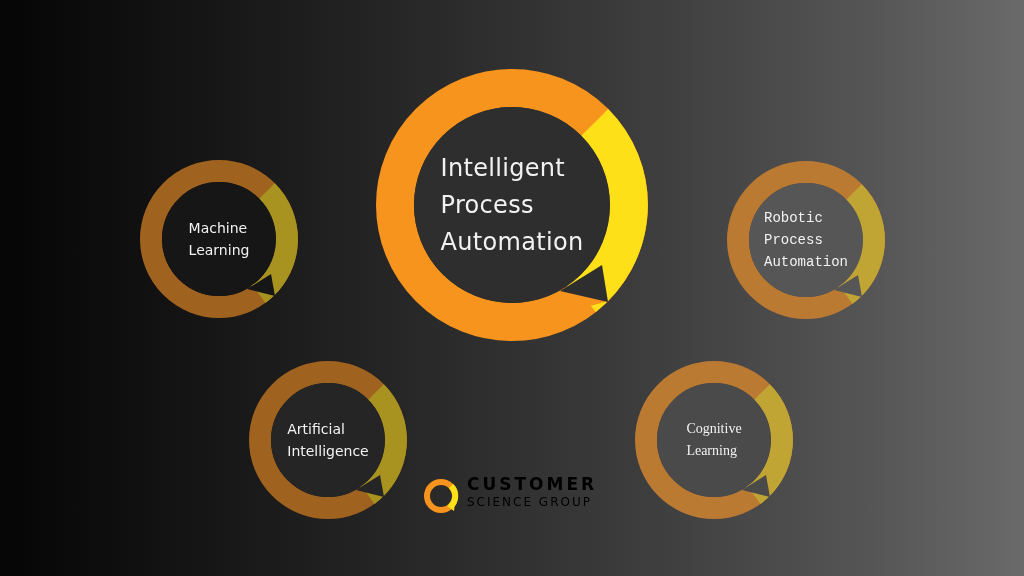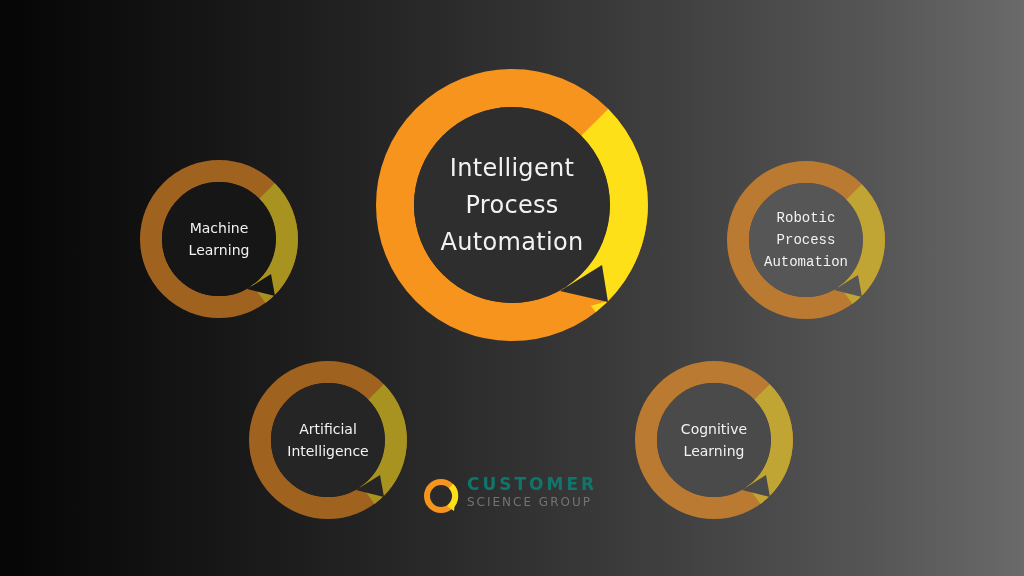--- a/index.html
+++ b/index.html
@@ -5,29 +5,29 @@
   html, body { margin:0; padding:0; }
   body {
     width:1024px; height:576px; overflow:hidden; position:relative;
     background: linear-gradient(90deg, #050505 0%, #1e1e1e 30%, #3a3a3a 60%, #555555 85%, #6a6a6a 100%);
     font-family: "DejaVu Sans", sans-serif;
   }
   .ring { position:absolute; }
   .ring svg { position:absolute; left:0; top:0; overflow:visible; }
   .ring .label {
     position:absolute; left:0; top:0; width:100%; height:100%;
-    display:flex; align-items:center; justify-content:center; text-align:center;
+    display:flex; align-items:center; justify-content:center; 
     color:#f2f2f2; white-space:pre-line;
   }
   .ring.big .label { font-size:24px; line-height:37px; letter-spacing:0.3px; }
   .ring.small .label { font-size:14px; line-height:22px; }
   .logo { position:absolute; left:421px; top:472px; height:40px; }
   .logo svg { position:absolute; left:0; top:4px; }
-  .logo .t1 { position:absolute; left:46px; top:2px; color:#0f766e; font-size:17px; font-weight:bold; letter-spacing:3px; white-space:nowrap; }
-  .logo .t2 { position:absolute; left:46px; top:23px; color:#737373; font-size:12px; letter-spacing:2px; white-space:nowrap; }
+  .logo .t1 { position:absolute; left:46px; top:2px; color:#000000; font-size:17px; font-weight:bold; letter-spacing:3px; white-space:nowrap; }
+  .logo .t2 { position:absolute; left:46px; top:23px; color:#000000; font-size:12px; letter-spacing:2px; white-space:nowrap; }
 </style>
 </head>
 <body>
 
 <div class="ring big" style="left:376px;top:69px;width:272px;height:272px;">
   <svg width="272" height="272" viewBox="-136 -136 272 272">
     <circle r="117" fill="none" stroke="#f7941d" stroke-width="38"></circle>
     <path d="M 82.7 -82.7 A 117 117 0 0 1 72 92" fill="none" stroke="#fde017" stroke-width="38"></path>
     <polygon points="52,80 100,58 92,98" fill="#fde017"></polygon>
     <polygon points="50,82 96,96 60,106" fill="#f7941d"></polygon>
@@ -69,21 +69,21 @@
     <circle r="68" fill="none" stroke="#a0621f" stroke-width="22"></circle>
     <path d="M 48 -48 A 68 68 0 0 1 40 55" fill="none" stroke="#a89320" stroke-width="22"></path>
     <polygon points="30,46 58,34 53,57" fill="#a89320"></polygon>
     <circle r="57" fill="#252525"></circle>
     <polygon points="28,50 52,35 56,57" fill="#252525"></polygon>
   </svg>
   <div class="label">Artificial
 Intelligence</div>
 </div>
 
-<div class="ring small" style="left:635px;top:361px;width:158px;height:158px;">
+<div class="ring small" style="left:635px;top:361px;width:158px;height:158px;font-family:Liberation Serif, serif;">
   <svg width="158" height="158" viewBox="-79 -79 158 158">
     <circle r="68" fill="none" stroke="#bb7a32" stroke-width="22"></circle>
     <path d="M 48 -48 A 68 68 0 0 1 40 55" fill="none" stroke="#c0a535" stroke-width="22"></path>
     <polygon points="30,46 58,34 53,57" fill="#c0a535"></polygon>
     <circle r="57" fill="#4a4a4a"></circle>
     <polygon points="28,50 52,35 56,57" fill="#4a4a4a"></polygon>
   </svg>
   <div class="label">Cognitive
 Learning</div>
 </div>

